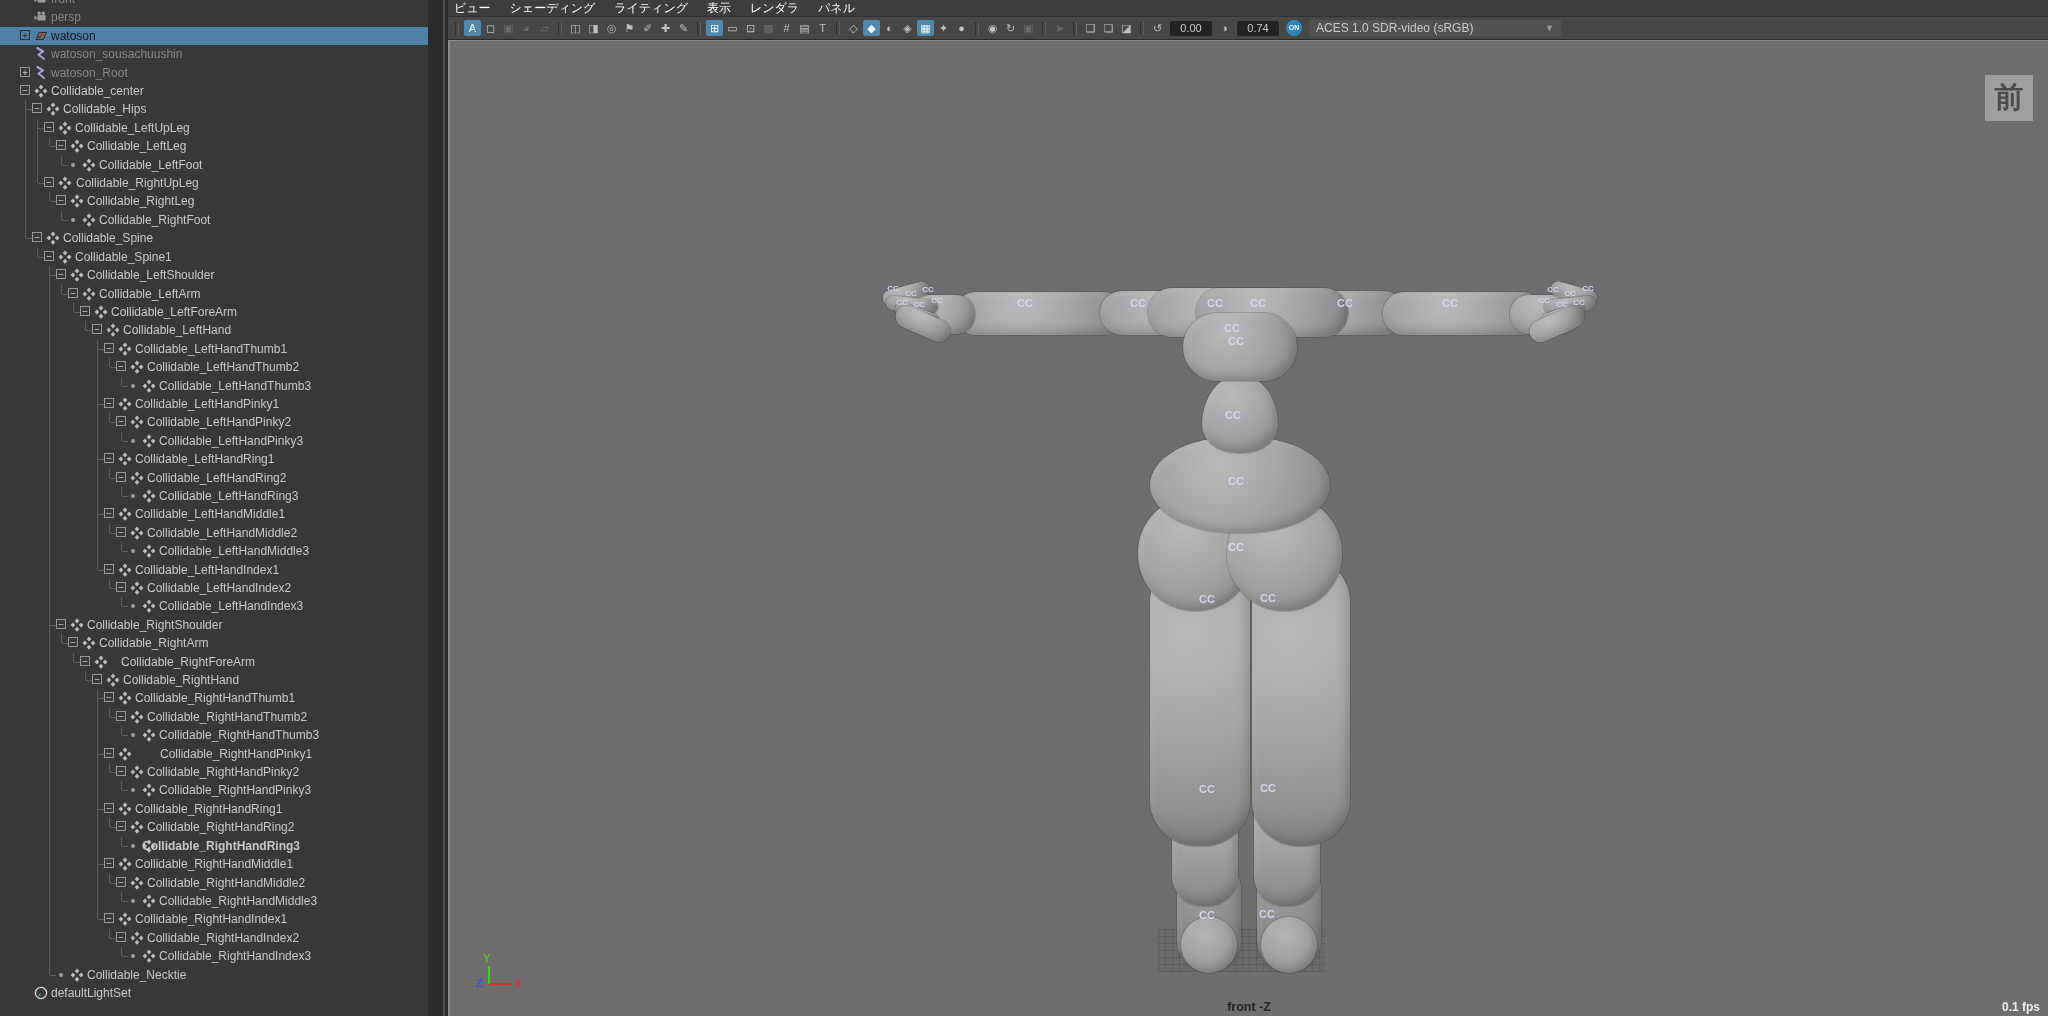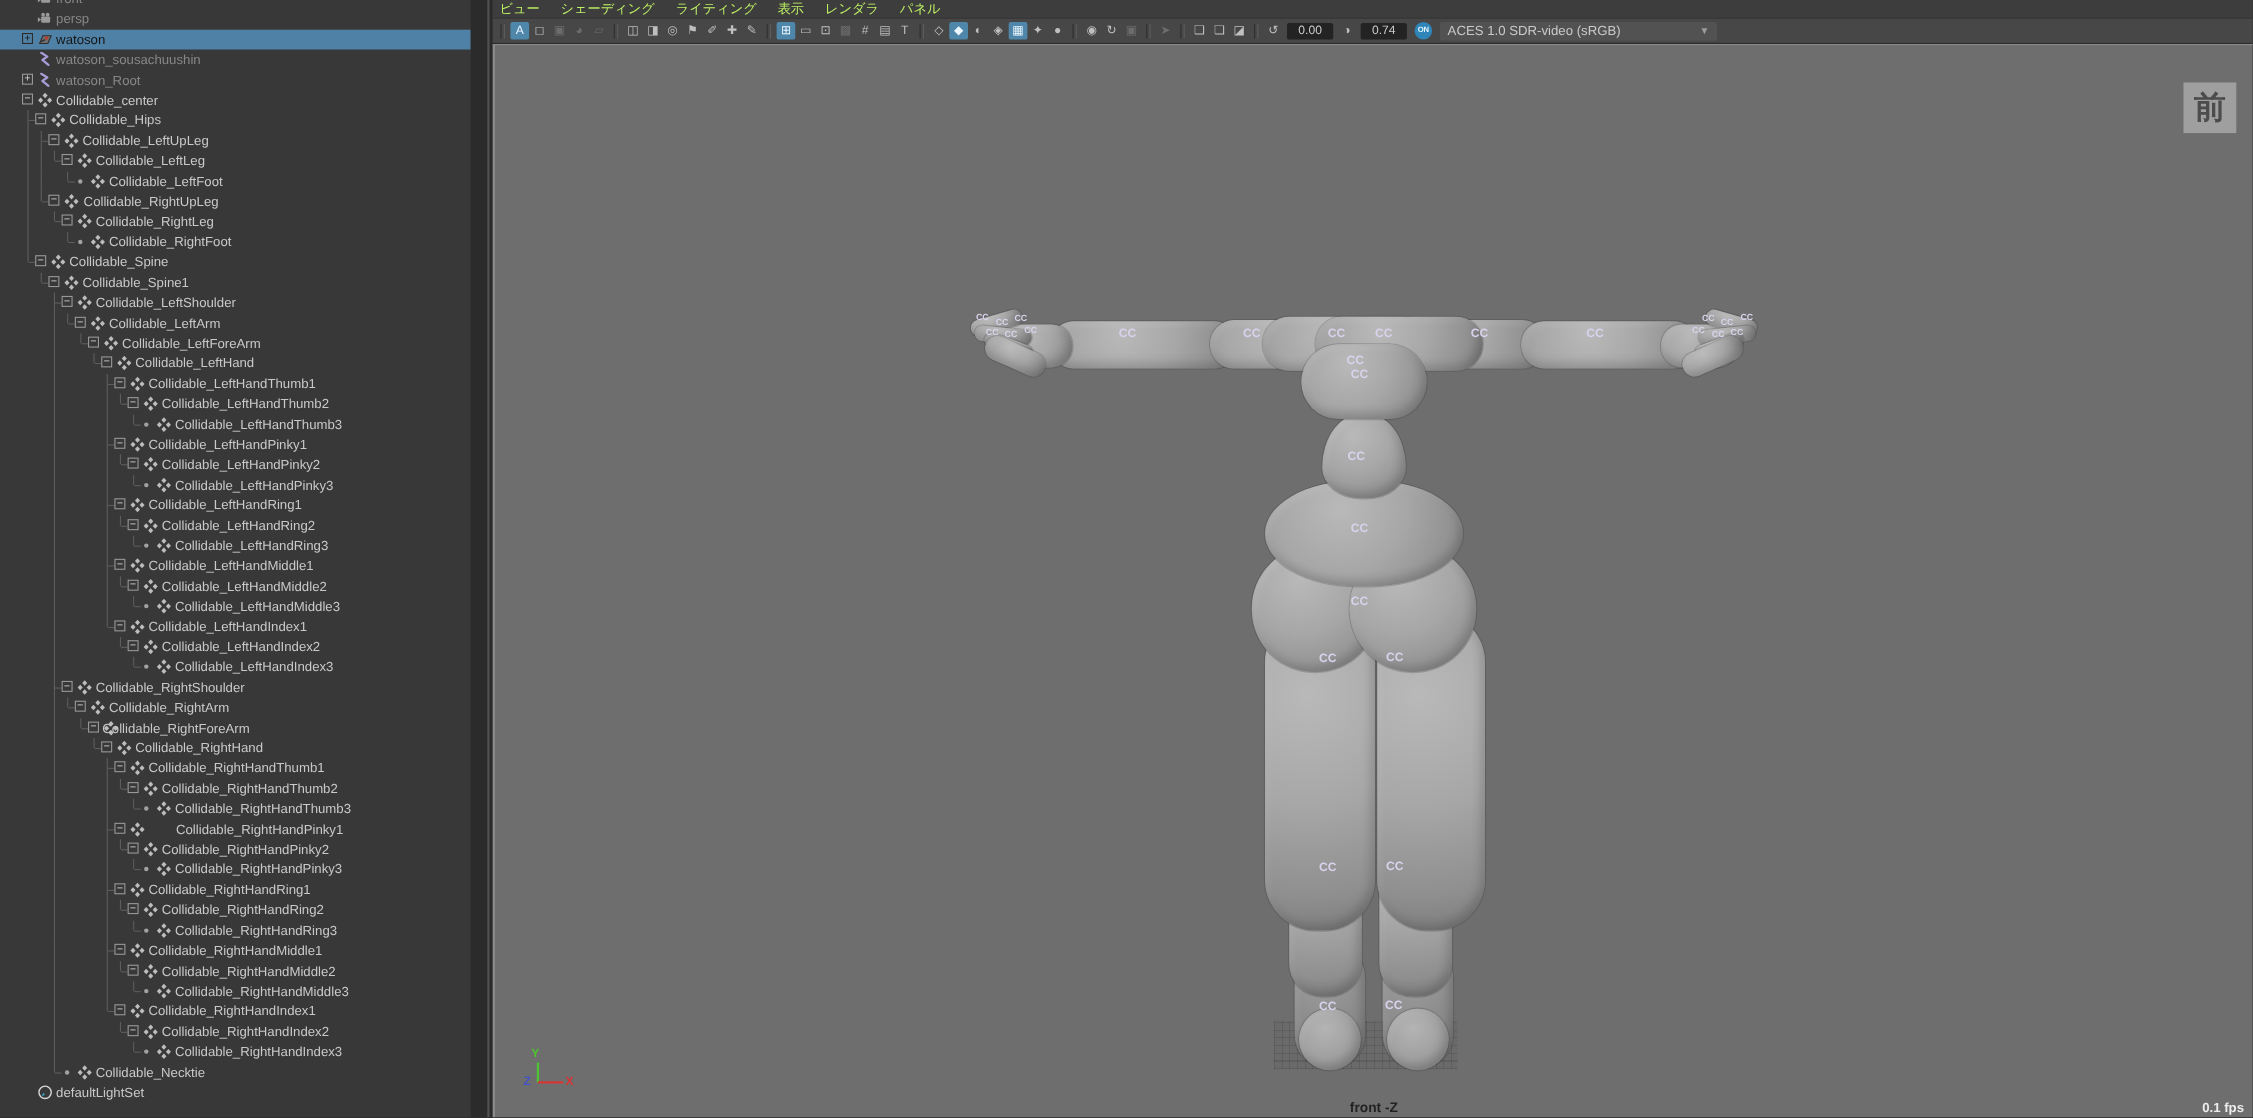--- a/index.html
+++ b/index.html
@@ -27,21 +27,21 @@
   .nlabel{position:absolute;top:0;line-height:18.42px;}
 
   
   #gutter{position:absolute;left:428px;top:0;width:20px;height:1016px;background:#2b2b2b;}
   #gutter .grip{position:absolute;right:3px;top:0;bottom:0;width:2px;background:#505050;}
 
   
   #viewport{position:absolute;left:448px;top:0;width:1600px;height:1016px;
             display:flex;flex-direction:column;background:#3d3d3d;}
   #vmenubar{height:16px;background:#3d3d3d;display:flex;align-items:center;
-            padding-left:6px;gap:19px;font-size:12px;color:#bef264;}
+            padding-left:6px;gap:19px;font-size:12px;color:#ffffff;}
   .vmenu{cursor:default;}
   #vtoolbar{height:22px;background:#474747;border-top:1px solid #333;
             border-bottom:1px solid #2a2a2a;display:flex;align-items:center;
             gap:1px;padding-left:3px;}
   .ticon{width:17px;height:16px;line-height:16px;text-align:center;
          font-size:11px;color:#bfbfbf;border-radius:2px;}
   .ticon.on{background:#4f87aa;color:#ebf7ff;}
   .ticon.dim{color:#6c6c6c;}
   .tsep{width:2px;height:13px;border-left:1px solid #2f2f2f;border-right:1px solid #5d5d5d;margin:0 4px;}
   .tfield{background:#232323;color:#cccccc;font-size:11px;line-height:15px;
@@ -616,21 +616,21 @@
           <span class="hline" style="left: 74px; width: 6px;"></span>
           <span class="ebox" style="left: 80px;">−</span>
           <span class="nicon" style="left: 94px;">
             <svg viewBox="0 0 14 14" fill="#bdbdbd">
               <path d="M7 0.4 9.3 2.9 7 5.4 4.7 2.9Z"></path>
               <path d="M2.9 4.6 5.2 7.1 2.9 9.6 0.6 7.1Z"></path>
               <path d="M11.1 4.6 13.4 7.1 11.1 9.6 8.8 7.1Z"></path>
               <path d="M7 8.7 9.3 11.2 7 13.7 4.7 11.2Z"></path>
             </svg>
           </span>
-          <span class="nlabel" style="left: 93px;">Collidable_RightForeArm</span>
+          <span class="nlabel" style="left: 121px;">Collidable_RightForeArm</span>
         </div>
         <div class="trow">
           <span class="guide" style="left: 49px;"></span>
           <span class="guide half" style="left: 85px;"></span>
           <span class="hline" style="left: 86px; width: 6px;"></span>
           <span class="ebox" style="left: 92px;">−</span>
           <span class="nicon" style="left: 106px;">
             <svg viewBox="0 0 14 14" fill="#bdbdbd">
               <path d="M7 0.4 9.3 2.9 7 5.4 4.7 2.9Z"></path>
               <path d="M2.9 4.6 5.2 7.1 2.9 9.6 0.6 7.1Z"></path>
@@ -772,21 +772,21 @@
           <span class="hline" style="left: 122px; width: 6px;"></span>
           <span class="dot" style="left: 131px;"></span>
           <span class="nicon" style="left: 142px;">
             <svg viewBox="0 0 14 14" fill="#bdbdbd">
               <path d="M7 0.4 9.3 2.9 7 5.4 4.7 2.9Z"></path>
               <path d="M2.9 4.6 5.2 7.1 2.9 9.6 0.6 7.1Z"></path>
               <path d="M11.1 4.6 13.4 7.1 11.1 9.6 8.8 7.1Z"></path>
               <path d="M7 8.7 9.3 11.2 7 13.7 4.7 11.2Z"></path>
             </svg>
           </span>
-          <span class="nlabel" style="left: 159px;">Collidable_RightHandRing3</span>
+          <span class="nlabel" style="left: 142px; font-weight: bold;">Collidable_RightHandRing3</span>
         </div>
         <div class="trow">
           <span class="guide" style="left: 49px;"></span>
           <span class="guide" style="left: 97px;"></span>
           <span class="hline" style="left: 98px; width: 6px;"></span>
           <span class="ebox" style="left: 104px;">−</span>
           <span class="nicon" style="left: 118px;">
             <svg viewBox="0 0 14 14" fill="#bdbdbd">
               <path d="M7 0.4 9.3 2.9 7 5.4 4.7 2.9Z"></path>
               <path d="M2.9 4.6 5.2 7.1 2.9 9.6 0.6 7.1Z"></path>

